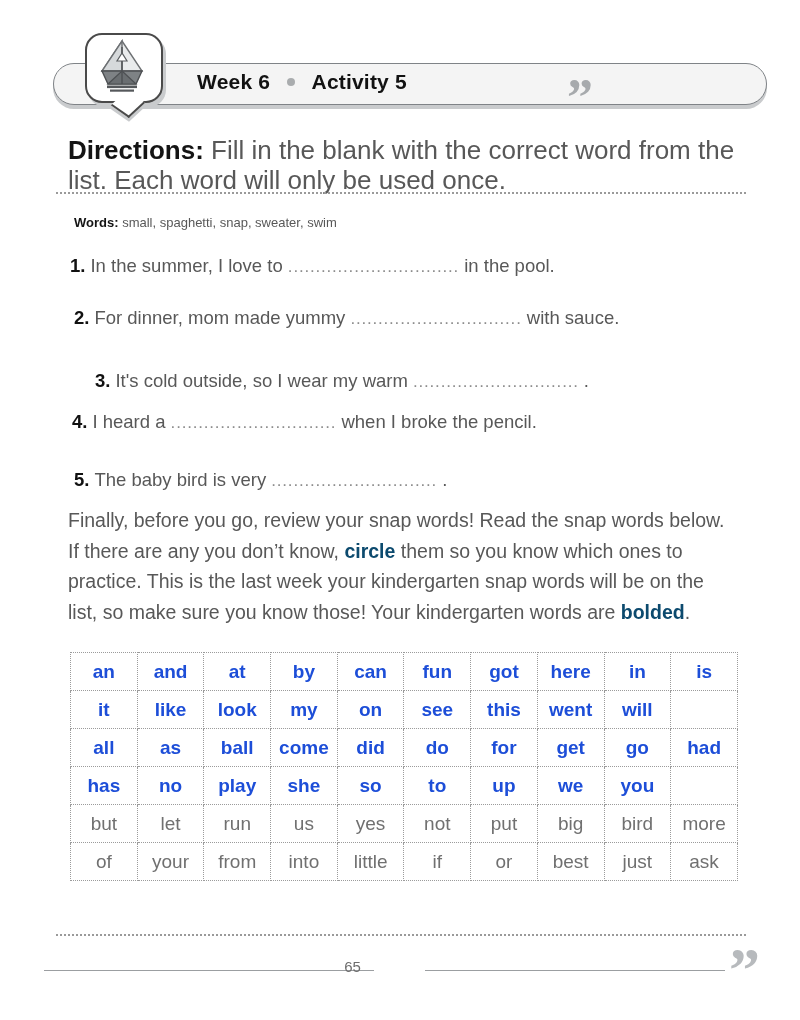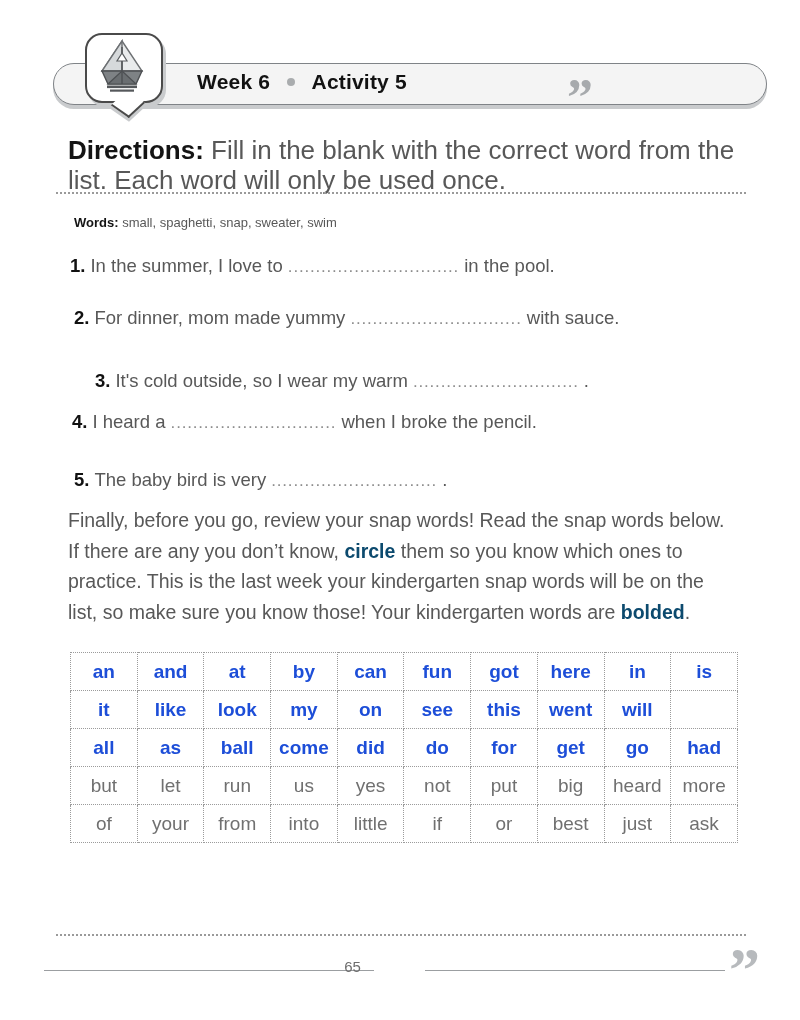--- a/index.html
+++ b/index.html
@@ -332,30 +332,42 @@
         <td>as</td>
         <td>ball</td>
         <td>come</td>
         <td>did</td>
         <td>do</td>
         <td>for</td>
         <td>get</td>
         <td>go</td>
         <td>had</td>
       </tr>
+      <tr class="bold">
+        <td>has</td>
+        <td>no</td>
+        <td>play</td>
+        <td>she</td>
+        <td>so</td>
+        <td>to</td>
+        <td>up</td>
+        <td>we</td>
+        <td>you</td>
+        <td></td>
+      </tr>
       <tr class="plain">
         <td>but</td>
         <td>let</td>
         <td>run</td>
         <td>us</td>
         <td>yes</td>
         <td>not</td>
         <td>put</td>
         <td>big</td>
-        <td>heard</td>
+        <td>bird</td>
         <td>more</td>
       </tr>
       <tr class="plain">
         <td>of</td>
         <td>your</td>
         <td>from</td>
         <td>into</td>
         <td>little</td>
         <td>if</td>
         <td>or</td>

